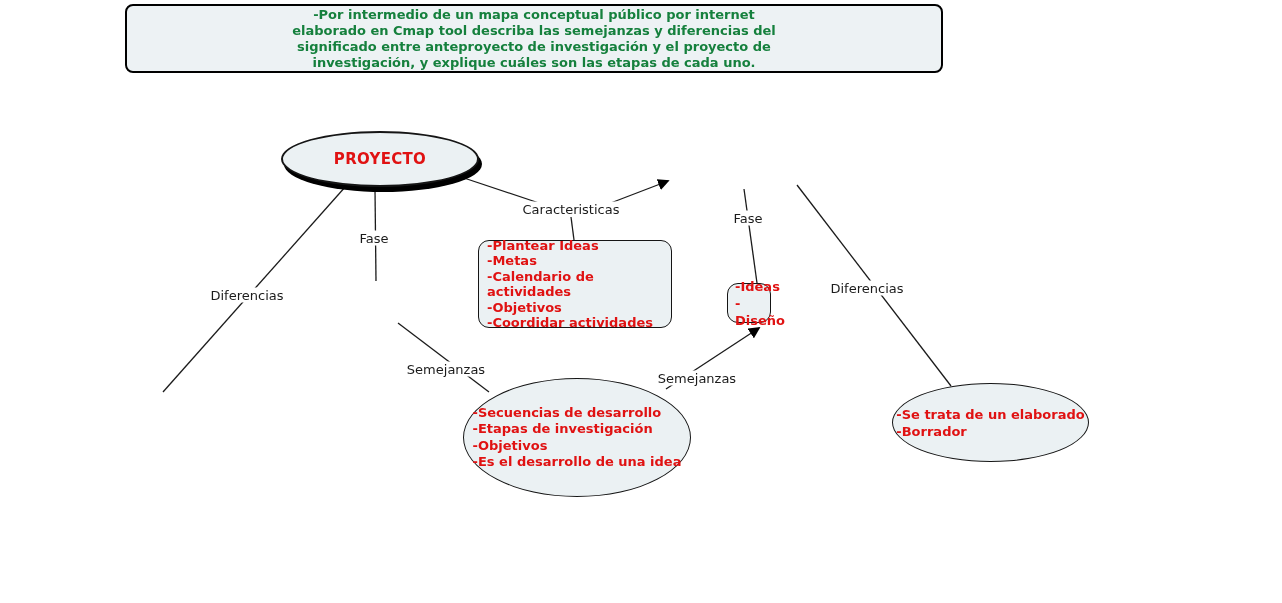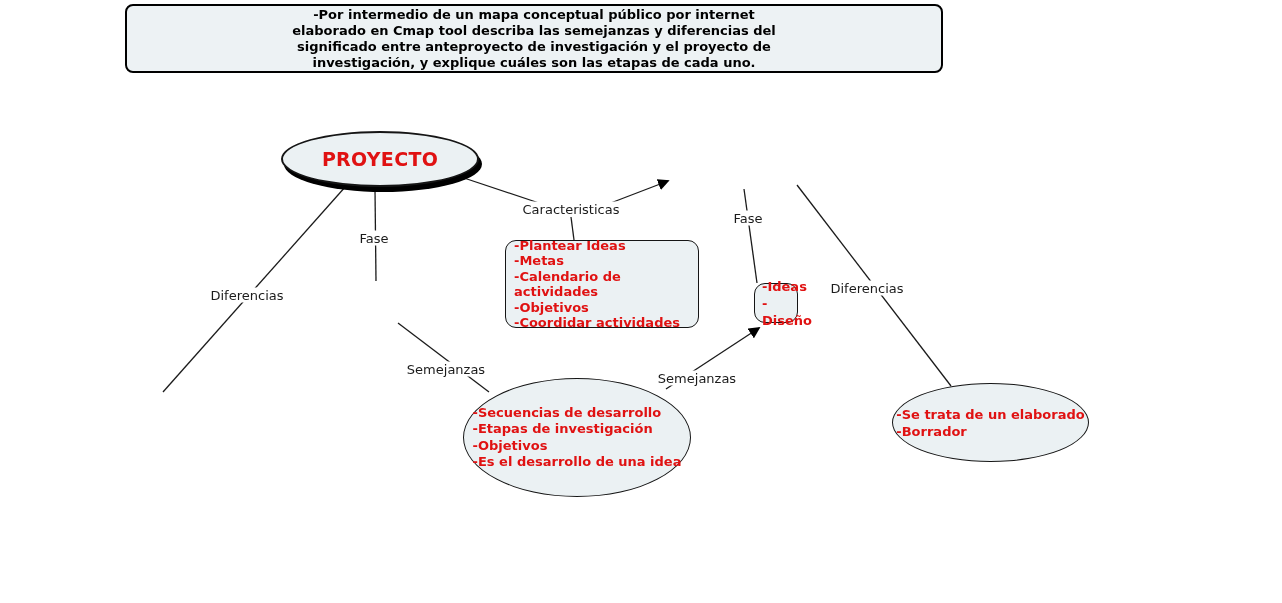--- a/index.html
+++ b/index.html
@@ -13,32 +13,32 @@
   .node {
     position:absolute; box-sizing:border-box;
     background:#ebf1f3; border:1.6px solid #151515;
     color:#e01212; font-weight:bold; font-size:13px; line-height:16px;
   }
   .ellipse {
     border-radius:50%;
     display:flex; align-items:center; justify-content:center;
   }
   .shadowed { border-width:2px; box-shadow:3px 5px 0 0 #000000; }
-  .roundbox { border-radius:11px; display:flex; align-items:center;margin-left:27px; }
+  .roundbox { border-radius:11px; display:flex; align-items:center; }
   .multiline { white-space:pre-line; text-align:left; }
   .centered  { white-space:pre-line; text-align:center; }
 
   .title-box {
     position:absolute; left:125px; top:4px; width:818px; height:69px;
     box-sizing:border-box; background:#edf2f4; border:2px solid #000;
-    border-radius:8px; color:#000000; font-weight:bold; font-size:13px;
+    border-radius:8px; color:#15803d; font-weight:bold; font-size:13px;
     line-height:16px; display:flex; align-items:center; justify-content:center;
   }
 
-  .big-label { font-size:19px; letter-spacing:.3px; }
+  .big-label { font-size:15px; letter-spacing:.3px; }
 
   .link-label {
     position:absolute; transform:translate(-50%,-50%);
     background:#ffffff; color:#1b1b1b; font-size:13px; line-height:15px;
     padding:0 3px; white-space:nowrap; font-weight:normal;
   }
 
   
   #n-proyecto     { left:281px; top:131px; width:198px; height:56px; }
   #n-anteproyecto { left:652px; top:130px; width:194px; height:57px; }

